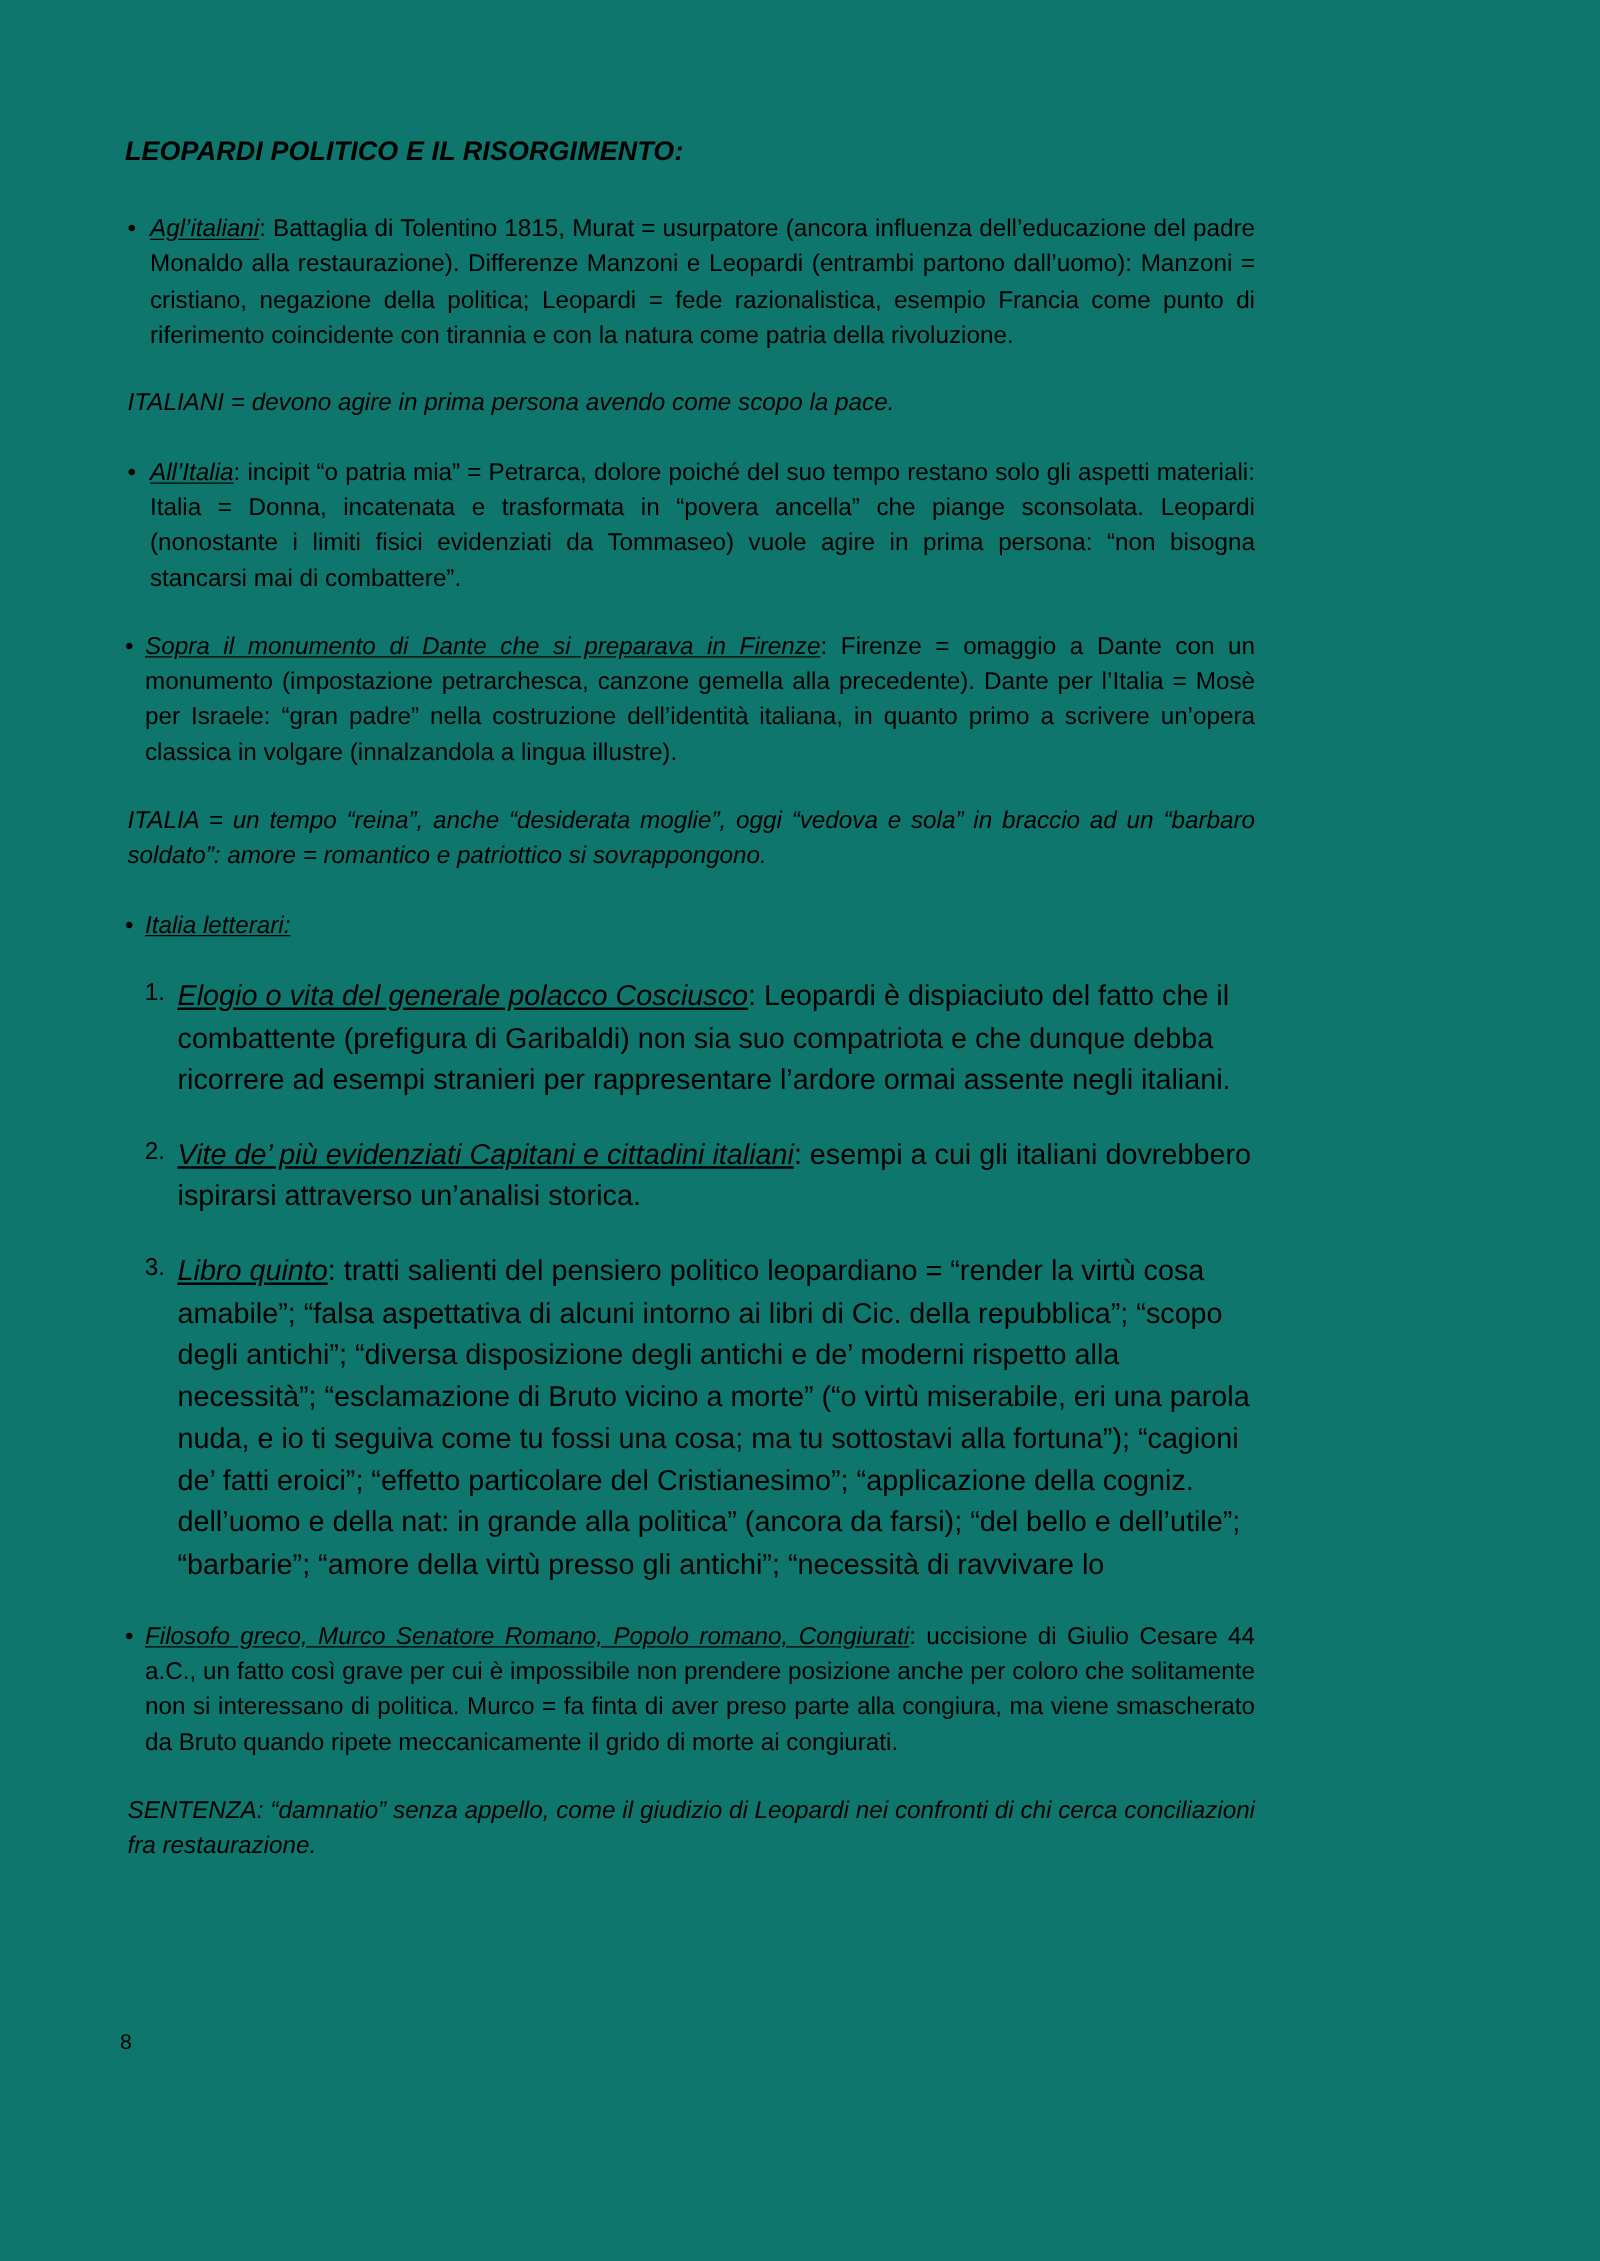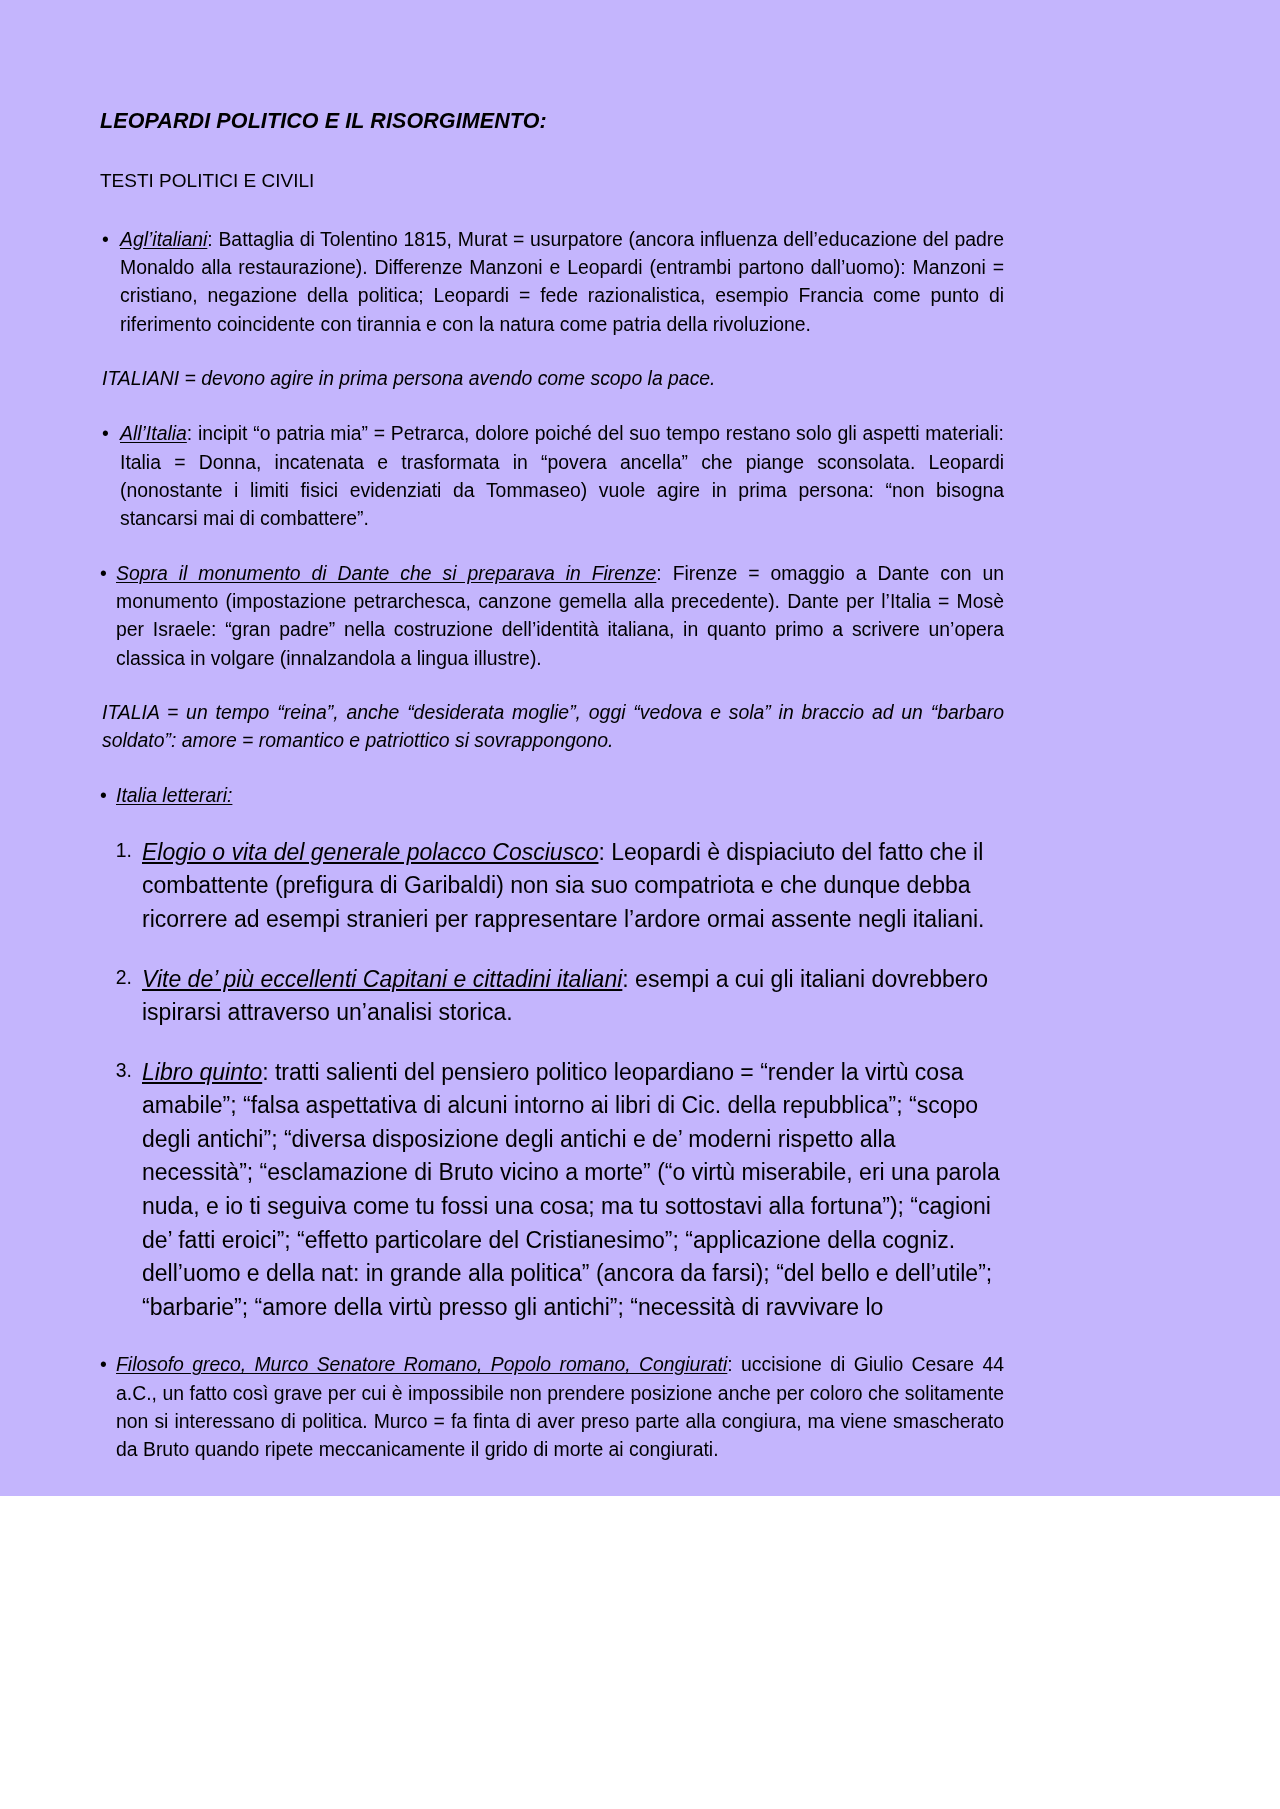--- a/index.html
+++ b/index.html
@@ -8,23 +8,23 @@
     padding: 0;
     background: #ffffff;
   }
   body {
     font-family: "Liberation Sans", sans-serif;
     color: #000000;
   }
   .page {
     position: relative;
     width: 1280px;
-    height: 1496px;
+    height: 1809px;
     margin: 0 auto;
-    background: #c4b5fd;
+    background: #0f766e;
     box-sizing: border-box;
     overflow: hidden;
   }
   .content {
     position: absolute;
     left: 100px;
     top: 108px;
     width: 904px;
   }
   
@@ -113,21 +113,20 @@
   }
 </style>
 </head>
 <body>
 
 <div class="page">
   <div class="content">
 
     <h1 class="doc-title">LEOPARDI POLITICO E IL RISORGIMENTO:</h1>
 
-    <p class="subhead">TESTI POLITICI E CIVILI</p>
 
     <div class="bullet-item">
       <span class="bullet-dot">•</span>
       <p class="just"><span class="ital-und"> Agl’italiani</span><span>: Battaglia di Tolentino 1815, Murat = usurpatore (ancora influenza dell’educazione del padre Monaldo alla restaurazione). Differenze Manzoni e Leopardi (entrambi partono dall’uomo): Manzoni = cristiano, negazione della politica; Leopardi = fede razionalistica, esempio Francia come punto di riferimento coincidente con tirannia e con la natura come patria della rivoluzione.</span></p>
     </div>
 
     <p class="plain-para just">ITALIANI = devono agire in prima persona avendo come scopo la pace.</p>
 
     <div class="bullet-item">
       <span class="bullet-dot">•</span>
@@ -147,21 +146,21 @@
       <p><span class="ital-und">Italia letterari:</span></p>
     </div>
 
     <div class="num-item">
       <span class="num-marker">1.</span>
       <p class="num-body"><span class="ital-und">Elogio o vita del generale polacco Cosciusco</span><span>: Leopardi è dispiaciuto del fatto che il combattente (prefigura di Garibaldi) non sia suo compatriota e che dunque debba ricorrere ad esempi stranieri per rappresentare l’ardore ormai assente negli italiani.</span></p>
     </div>
 
     <div class="num-item">
       <span class="num-marker">2.</span>
-      <p class="num-body"><span class="ital-und"> Vite de’ più eccellenti Capitani e cittadini italiani</span><span>: esempi a cui gli italiani dovrebbero ispirarsi attraverso un’analisi storica.</span></p>
+      <p class="num-body"><span class="ital-und"> Vite de’ più evidenziati Capitani e cittadini italiani</span><span>: esempi a cui gli italiani dovrebbero ispirarsi attraverso un’analisi storica.</span></p>
     </div>
 
     <div class="num-item">
       <span class="num-marker">3.</span>
       <p class="num-body"><span class="ital-und">Libro quinto</span><span>: tratti salienti del pensiero politico leopardiano = “render la virtù cosa amabile”; “falsa aspettativa di alcuni intorno ai libri di Cic. della repubblica”; “scopo degli antichi”; “diversa disposizione degli antichi e de’ moderni rispetto alla necessità”; “esclamazione di Bruto vicino a morte” (“o virtù miserabile, eri una parola nuda, e io ti seguiva come tu fossi una cosa; ma tu sottostavi alla fortuna”); “cagioni de’ fatti eroici”; “effetto particolare del Cristianesimo”; “applicazione della cogniz. dell’uomo e della nat: in grande alla politica” (ancora da farsi); “del bello e dell’utile”; “barbarie”; “amore della virtù presso gli antichi”; “necessità di ravvivare lo</span></p>
     </div>
 
 
     <div class="bullet-item tight-dot">
       <span class="bullet-dot">•</span>

